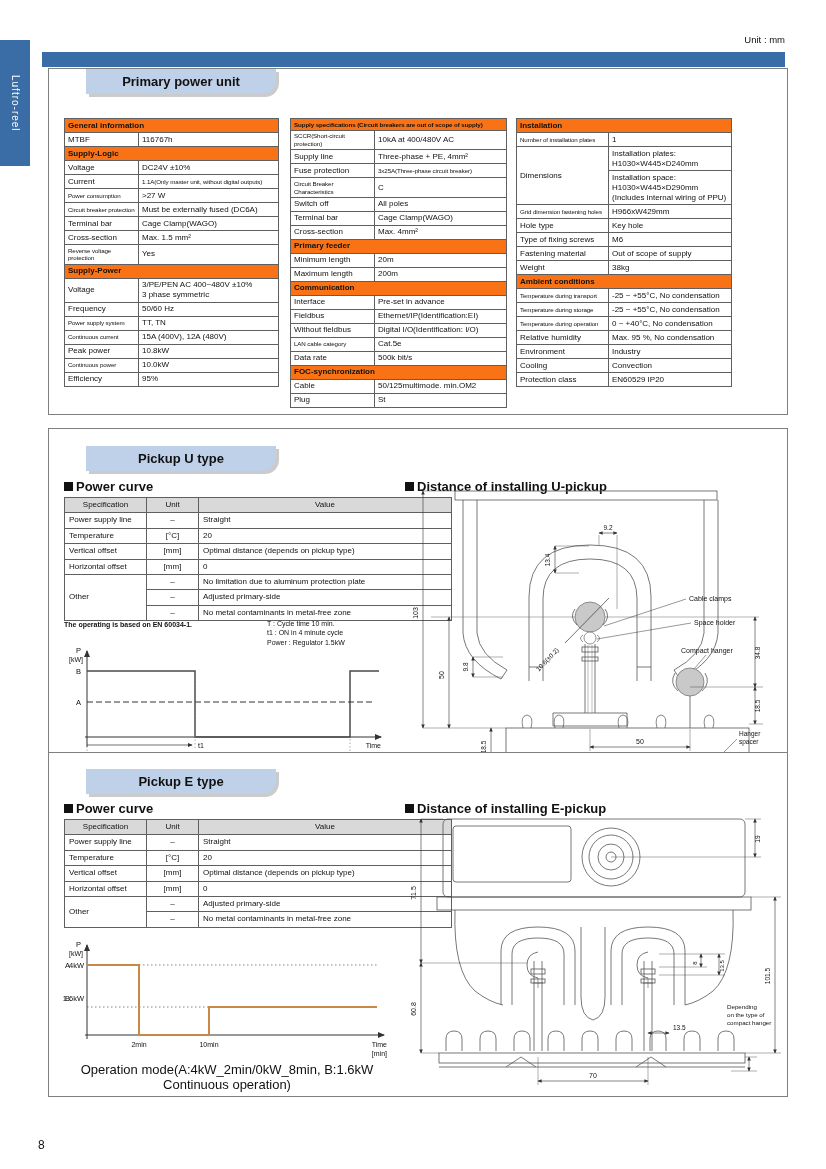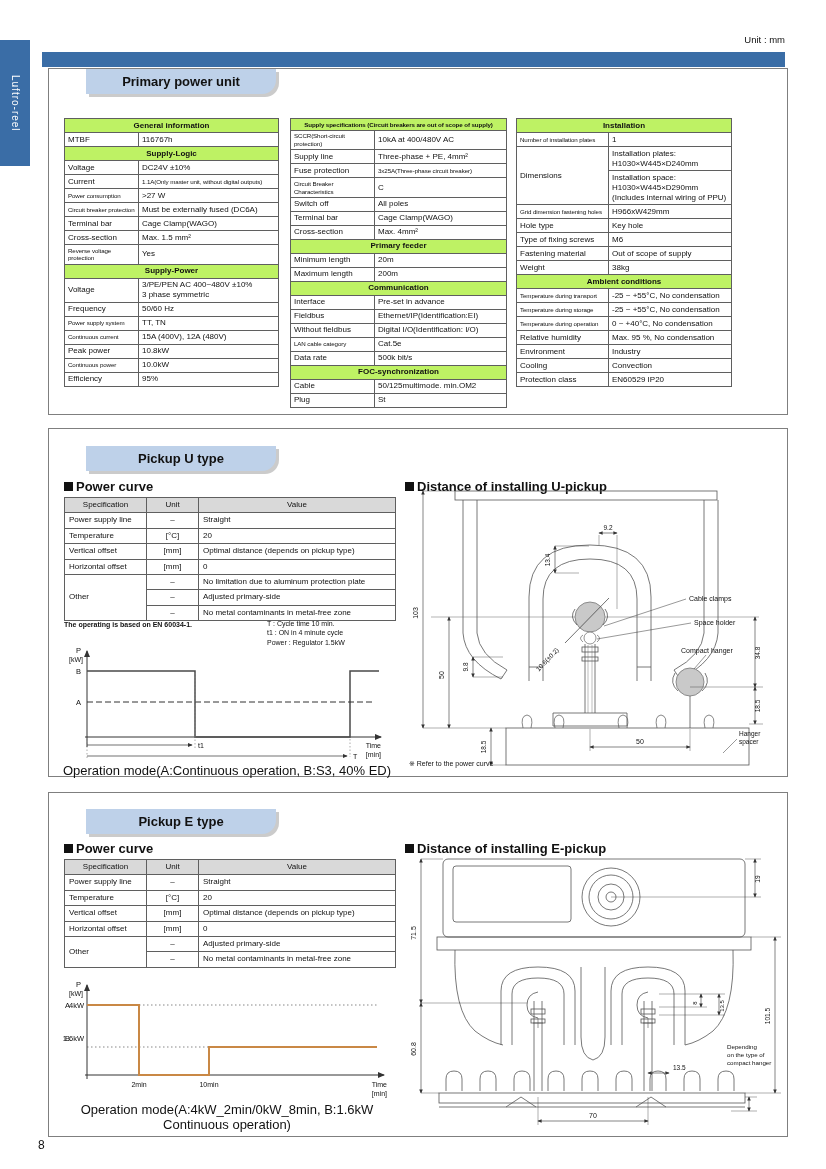--- a/index.html
+++ b/index.html
@@ -5,31 +5,31 @@
 *{margin:0;padding:0;box-sizing:border-box;}
 body{background:#fff;font-family:"Liberation Sans","DejaVu Sans",sans-serif;color:#111;}
 #page{position:relative;width:826px;height:1169px;background:#fff;margin:0 auto;overflow:hidden;}
 .hdr-title{position:absolute;left:42px;top:12px;font-size:18px;font-weight:bold;letter-spacing:.3px;margin-top:38px;}
 .unit-note{position:absolute;right:41px;top:34px;font-size:9.5px;}
 .hdr-bar{position:absolute;left:42px;top:52px;width:743px;height:15px;background:#3a6da6;}
 .side-tab{position:absolute;left:0;top:40px;width:30px;height:126px;background:#3a6da6;color:#fff;font-size:10px;display:flex;align-items:center;justify-content:center;writing-mode:vertical-rl;letter-spacing:1px;}
 .sec-box{position:absolute;left:48px;width:740px;border:1px solid #7f7f7f;background:#fff;}
 #box1{top:68px;height:347px;}
 #box2{top:428px;height:349px;}
-#box3{top:792px;height:345px;}
+#box3{top:752px;height:345px;}
 .sec-title{position:absolute;left:37px;width:190px;height:25px;background:#bed1e9;font-size:13px;font-weight:bold;text-align:center;line-height:25px;border-bottom-right-radius:14px;box-shadow:3px 3px 0 rgba(140,140,140,.45);}
 table.spec{position:absolute;border-collapse:collapse;table-layout:fixed;background:#fff;}
 .spec td,.spec th{border:1px solid #5f5f5f;font-size:8px;font-weight:normal;text-align:left;padding:1.5px 3px;line-height:1.25;vertical-align:middle;color:#111;overflow:hidden;}
-.spec th.sec{background:#bef264;font-weight:bold;text-align:center;}
+.spec th.sec{background:#f97316;font-weight:bold;}
 .spec .sm{font-size:6.2px;letter-spacing:-.1px;}
 .spec .val{white-space:pre-line;}
 #tA{left:15px;top:49px;width:215px;} #tA .c1{width:74px;}
 #tB{left:241px;top:49px;width:217px;} #tB .c1{width:84px;}
 #tC{left:467px;top:49px;width:216px;} #tC .c1{width:92px;}
-table.pcurve{position:absolute;left:15px;border-collapse:collapse;table-layout:fixed;width:332px;}
+table.pcurve{position:absolute;left:15px;border-collapse:collapse;table-layout:fixed;width:388px;}
 .pcurve td,.pcurve th{border:1px solid #5f5f5f;font-size:8px;padding:2px 4px;line-height:1.3;vertical-align:middle;}
 .pcurve th{background:#d9d9d9;font-weight:normal;text-align:center;}
 .pcurve td.unit{text-align:center;}
 .pcurve .cs{width:82px;} .pcurve .cu{width:52px;}
 #tU{top:68px;} #tE{top:66px;}
 .bh{position:absolute;font-size:13px;font-weight:bold;white-space:nowrap;}
 .sq{display:inline-block;width:9px;height:9px;background:#111;margin-right:3px;}
 .note-b{position:absolute;font-size:7px;font-weight:bold;}
 .legend{position:absolute;font-size:7px;line-height:1.35;}
 .caption{position:absolute;font-size:13px;text-align:center;width:340px;}

